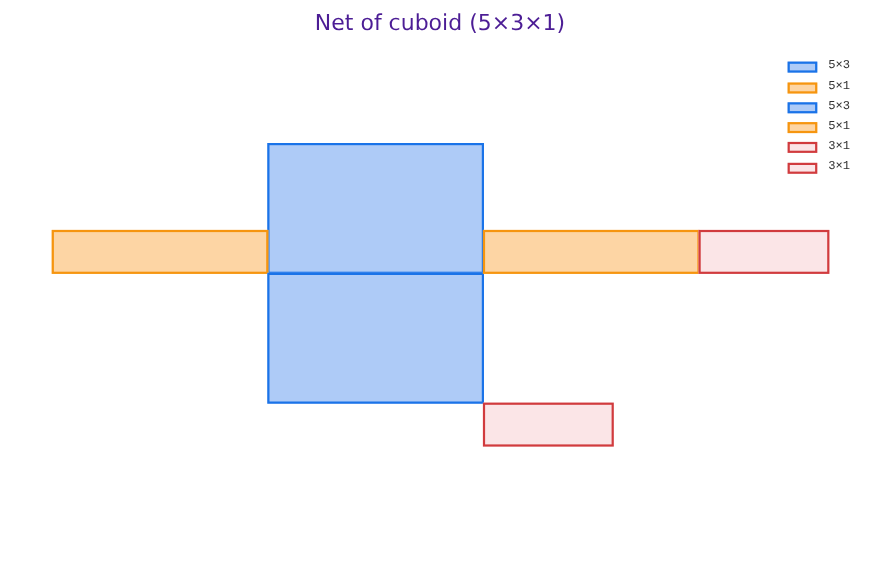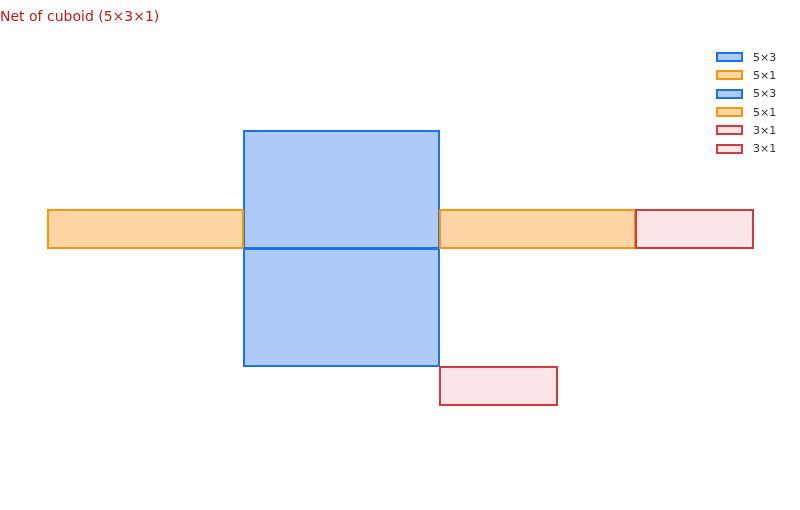--- a/index.html
+++ b/index.html
@@ -1,20 +1,20 @@
 <!DOCTYPE html>
 <html><head>
 <meta charset="utf-8">
 <style>
   html, body { margin: 0; padding: 0; background: #ffffff; }
   body { width: 800px; height: 510px; position: relative; overflow: hidden; font-family: "DejaVu Sans", sans-serif; }
-  .title { position: absolute; left: 0; width: 800px; top: 8px; font-size: 14px; color: #b91c1c; }
+  .title { position: absolute; left: 0; width: 800px; top: 8px; text-align: center; font-size: 20px; color: #4c1d95; }
   .face { position: absolute; box-sizing: border-box; border-width: 2px; border-style: solid; }
   .legend { position: absolute; left: 716px; top: 48px; }
-  .legend-item { display: flex; align-items: center; height: 18.3px; }
+  .legend-item { display: flex; align-items: flex-end; height: 18.3px; font-family: Liberation Mono, monospace; }
   .swatch { width: 27px; height: 10px; box-sizing: border-box; border: 2px solid; margin-right: 10px; }
   .legend-label { font-size: 11px; color: #333; }
 </style>
 </head>
 <body>
 
 <div class="title">Net of cuboid (5×3×1)</div>
 
 <div id="faces">
     <div class="face" style="left: 243px; top: 130px; width: 197px; height: 119px; background: rgb(174, 203, 247); border-color: rgb(26, 115, 232);"></div>

